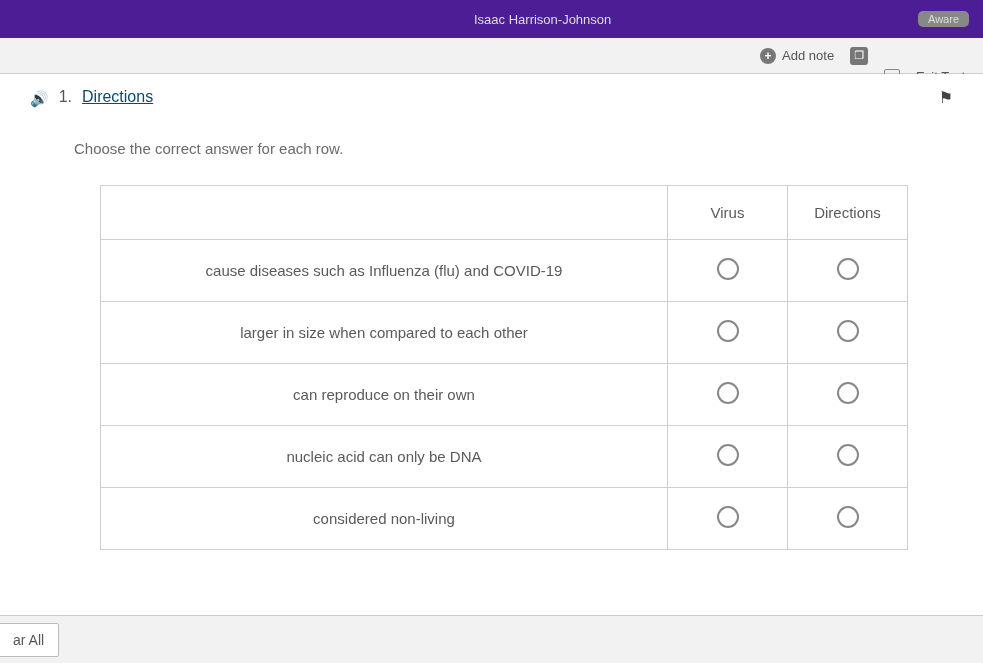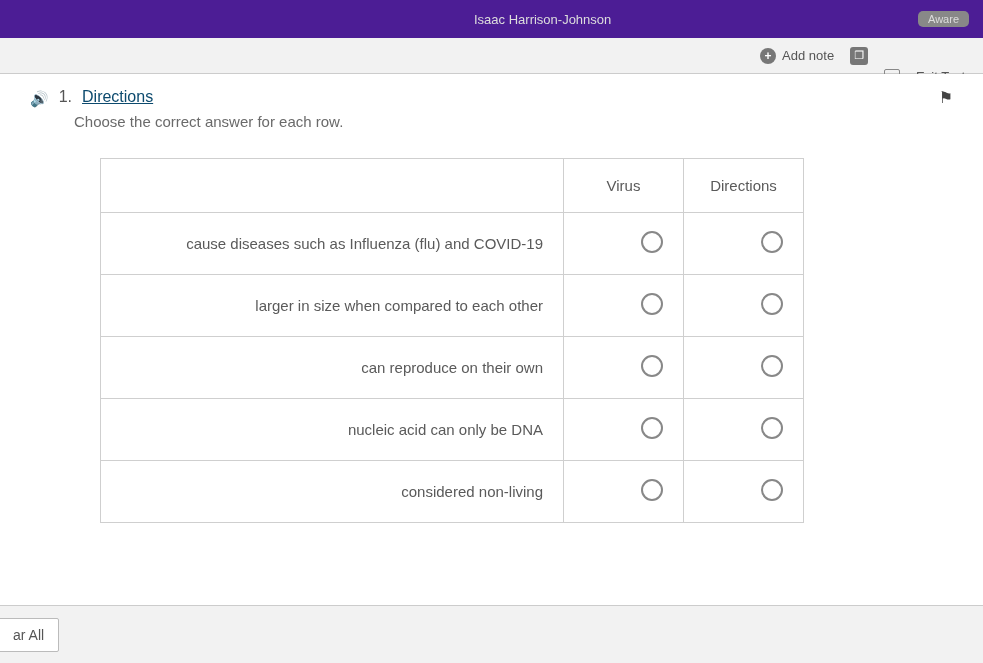--- a/index.html
+++ b/index.html
@@ -64,49 +64,49 @@
   }
   .q-row { display:flex; align-items:flex-start; gap:10px; }
   .sound-icon { color:#777; font-size:15px; line-height:22px;}
   .qnum { font-size:16px; color:#555;}
   .directions-link {
     color:#0c4a6e; text-decoration: underline; font-size:16px;
   }
   .flag {
     margin-left:auto; color:#444; font-size:16px;
   }
-  .instr1 { margin: 3px 0 0 44px; color:#6a6a6a; font-size:15px;}
+  .instr1 { margin: 30px 0 0 44px; color:#6a6a6a; font-size:15px;}
   .instr2 { margin: 20px 0 0 44px; color:#6a6a6a; font-size:15px; line-height:1.6; max-width:760px;}
   table.grid {
     margin: 28px 0 0 70px;
     border-collapse: collapse;
-    width: 704px;
+    width: 808px;
     background:#fff;
   }
   table.grid th, table.grid td {
     border: 1px solid #cfcfcf;
     padding: 18px 20px;
     font-size: 15px;
     color:#5a5a5a;
     font-weight: normal;
-    text-align: right;
+    text-align: center;
   }
   table.grid th.colhead {
     text-align: center;
     width: 120px;
   }
   table.grid th.blank { border-top:1px solid #cfcfcf; border-left:1px solid #cfcfcf; background:#fff;}
   td.radio-cell { text-align:center; width:120px;}
   .radio {
     width:22px;height:22px;border:2px solid #888;border-radius:50%;
     display:inline-block;background:#fff;
   }
   .footer {
     position:absolute; bottom:0; left:0; right:0;
-    height:58px; background:#f2f2f2; border-top:1px solid #ccc;
+    height:48px; background:#f2f2f2; border-top:1px solid #ccc;
     display:flex; align-items:center; padding-left:0;
   }
   .clear-btn {
     border:1px solid #bbb; background:#fff; padding:8px 14px;
     font-size:14px; color:#555; border-radius:2px; margin-left:-2px;
   }
 </style>
 </head>
 <body>
 

